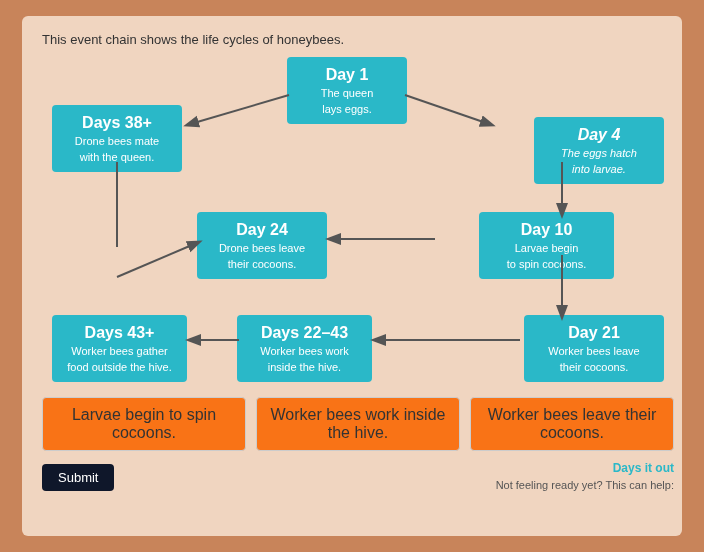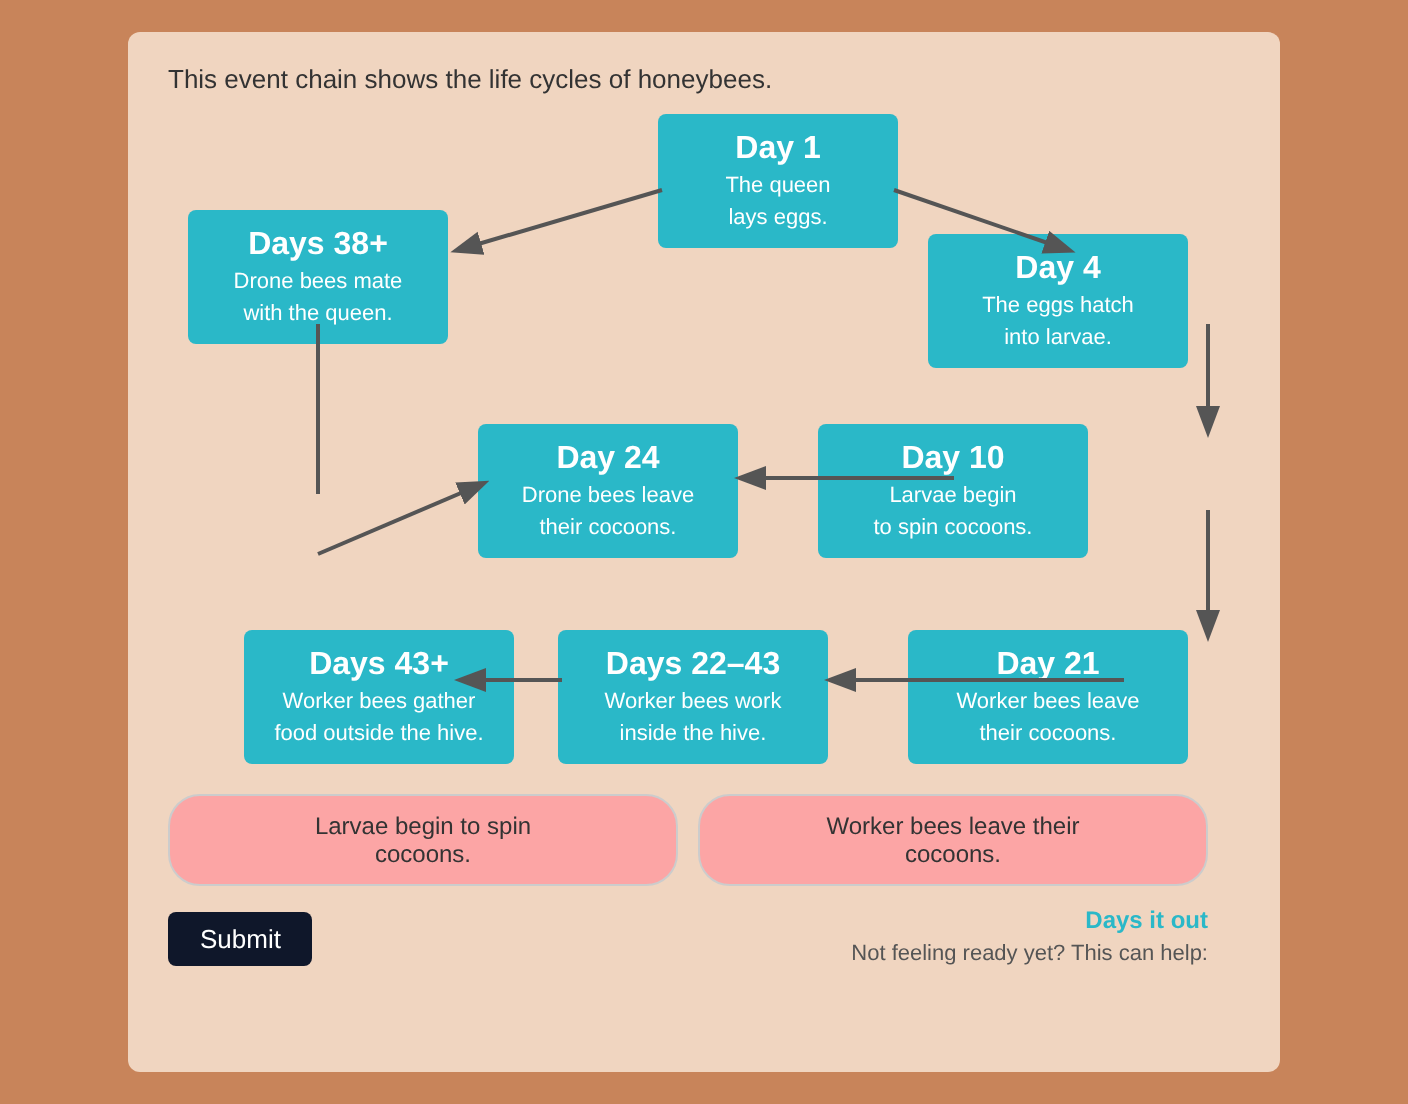--- a/index.html
+++ b/index.html
@@ -7,25 +7,25 @@
       width: 704px;
       height: 552px;
       background: #c8845a;
       font-family: Arial, sans-serif;
       overflow: hidden;
       display: flex;
       align-items: center;
       justify-content: center;
     }
     .main-container {
-      width: 576px;
+      width: 660px;
       height: 520px;
       background: #f0d5c0;
       border-radius: 6px;
-      padding: 16px 36px 12px 20px;
+      padding: 16px 8px 12px 20px;
       position: relative;
     }
     .title {
       font-size: 13px;
       color: #333;
       margin-bottom: 10px;
       font-weight: normal;
     }
     .diagram {
       position: relative;
@@ -52,26 +52,26 @@
       color: #333;
       margin-bottom: 10px;
     }
     .answer-choices {
       display: flex;
       gap: 10px;
       margin-bottom: 10px;
     }
     .answer-choice {
       flex: 1;
-      background: #fca5a5;
+      background: #f97316;
       border: 1px solid #ccc;
-      border-radius: 16px;
+      border-radius: 4px;
       padding: 8px 6px;
       text-align: center;
-      font-size: 12px;
+      font-size: 16px;
       color: #333;
       cursor: pointer;
     }
     .bottom-row {
       display: flex;
       justify-content: space-between;
       align-items: center;
     }
     .submit-btn {
       background: #0f172a;
@@ -103,21 +103,21 @@
   <div class="title">This event chain shows the life cycles of honeybees.</div>
 
   <div class="diagram">
 
     <div class="box" style="left: 245px; top: 0px; width: 120px;">
       <span class="day-label">Day 1</span>
       <span style="white-space: pre-line;">The queen
 lays eggs.</span>
     </div>
 
-    <div class="box" style="right: 10px; top: 60px; width: 130px;">
+    <div class="box" style="right: 10px; top: 60px; width: 130px; font-style: italic;">
       <span class="day-label">Day 4</span>
       <span style="white-space: pre-line;">The eggs hatch
 into larvae.</span>
     </div>
 
     <div class="box" style="left: 10px; top: 48px; width: 130px;">
       <span class="day-label">Days 38+</span>
       <span style="white-space: pre-line;">Drone bees mate
 with the queen.</span>
     </div>
@@ -139,21 +139,21 @@
       <span style="white-space: pre-line;">Worker bees leave
 their cocoons.</span>
     </div>
 
     <div class="box" style="left: 195px; top: 258px; width: 135px;">
       <span class="day-label">Days 22–43</span>
       <span style="white-space: pre-line;">Worker bees work
 inside the hive.</span>
     </div>
 
-    <div class="box" style="left: 10px; top: 258px; width: 135px; margin-left: 28px;">
+    <div class="box" style="left: 10px; top: 258px; width: 135px;">
       <span class="day-label">Days 43+</span>
       <span style="white-space: pre-line; text-align: right;">Worker bees gather
 food outside the hive.</span>
     </div>
 
     <svg style="position:absolute;top:0;left:0;width:100%;height:100%;overflow:visible;">
       <defs>
         <marker id="ah" markerWidth="8" markerHeight="8" refX="6" refY="3" orient="auto">
           <path d="M0,0 L0,6 L8,3 z" fill="#555"></path>
         </marker>
@@ -182,20 +182,24 @@
     </svg>
   </div>
 
 
   <div class="answer-choices">
     <div class="answer-choice">
       <span style="white-space: pre-line;">Larvae begin to spin
 cocoons.</span>
     </div>
     <div class="answer-choice">
+      <span style="white-space: pre-line;">Worker bees work inside
+the hive.</span>
+    </div>
+    <div class="answer-choice">
       <span style="white-space: pre-line;">Worker bees leave their
 cocoons.</span>
     </div>
   </div>
 
   <div class="bottom-row">
     <button class="submit-btn">Submit</button>
     <div class="work-it-out">
       <span class="title-link">Days it out</span>
       <span class="subtitle">Not feeling ready yet? This can help:</span>

